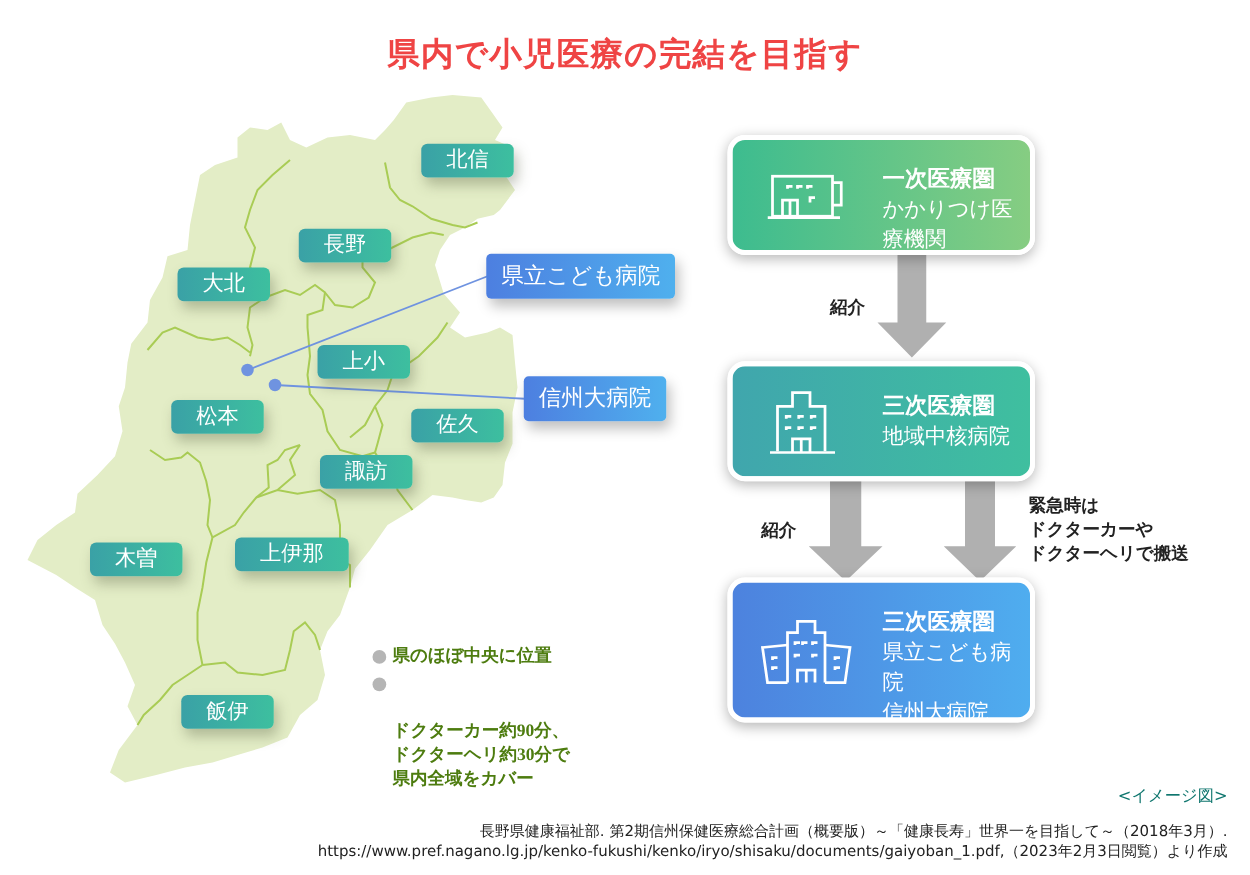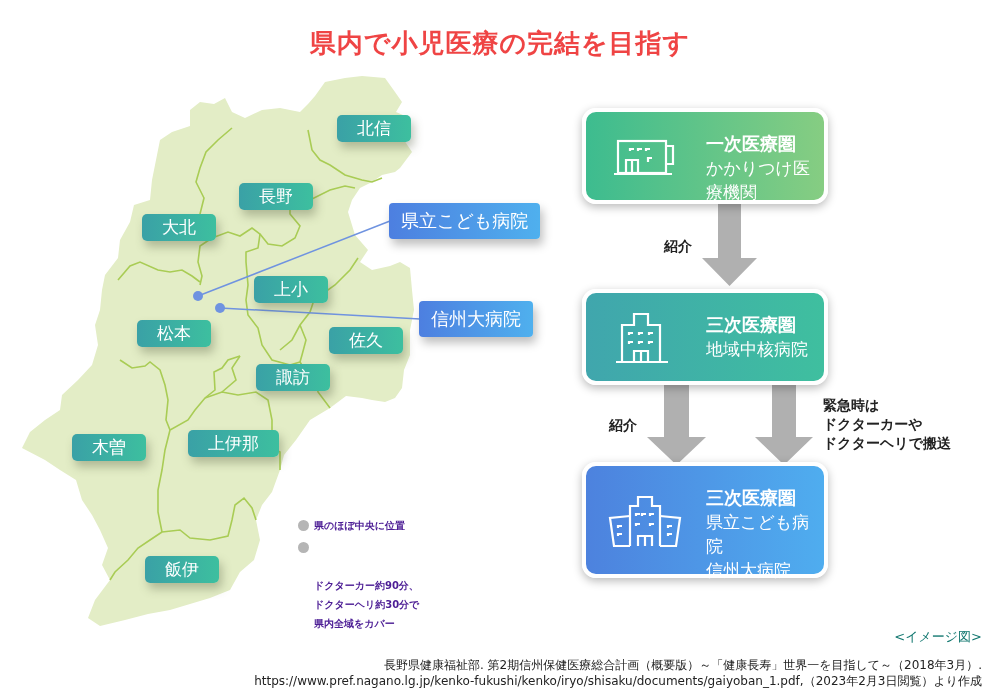--- a/index.html
+++ b/index.html
@@ -9,22 +9,22 @@
            font-size: 26px; font-weight: bold; color: #ef4444; letter-spacing: 1px; }
   svg.map { position: absolute; left: 0; top: 0; }
   .region { position: absolute; height: 27px; padding: 0 20px; border-radius: 5px;
             background: linear-gradient(90deg, #3aa1a6, #3dbf9f); color: #fff;
             font-size: 17px; line-height: 27px; box-shadow: 3px 6px 10px rgba(80,90,60,0.35);
             white-space: nowrap; }
   .hosp { position: absolute; height: 36px; padding: 0 12px; border-radius: 4px;
           background: linear-gradient(90deg, #4d7fe0, #4fb0ee); color: #fff;
           font-size: 18px; line-height: 36px; box-shadow: 3px 6px 10px rgba(0,0,0,0.25);
           white-space: nowrap; }
-  .notes { position: absolute; left: 298px; top: 516px; font-size: 10px; font-weight: bold;
-           color: #4c1d95; line-height: 19px; }
+  .notes { position: absolute; left: 298px; top: 516px; font-size: 14px; font-weight: bold;
+           color: #4d7c0f; line-height: 19px; font-family: Liberation Serif, serif; }
   .notes .item { position: relative; padding-left: 16px; margin-bottom: 3px; }
   .notes .dot { position: absolute; left: 0; top: 4px; width: 11px; height: 11px;
                 border-radius: 50%; background: #b5b5b5; }
   .box { position: absolute; left: 582px; width: 246px; border-radius: 14px;
          border: 4px solid #fff; box-shadow: 0 3px 10px rgba(0,0,0,0.28); color: #fff;
          box-sizing: border-box; }
   .box .icon { position: absolute; left: 28px; }
   .box .txt { position: absolute; left: 120px; }
   .box .h { font-size: 18px; font-weight: bold; line-height: 24px; }
   .box .s { font-size: 17px; line-height: 24px; }

